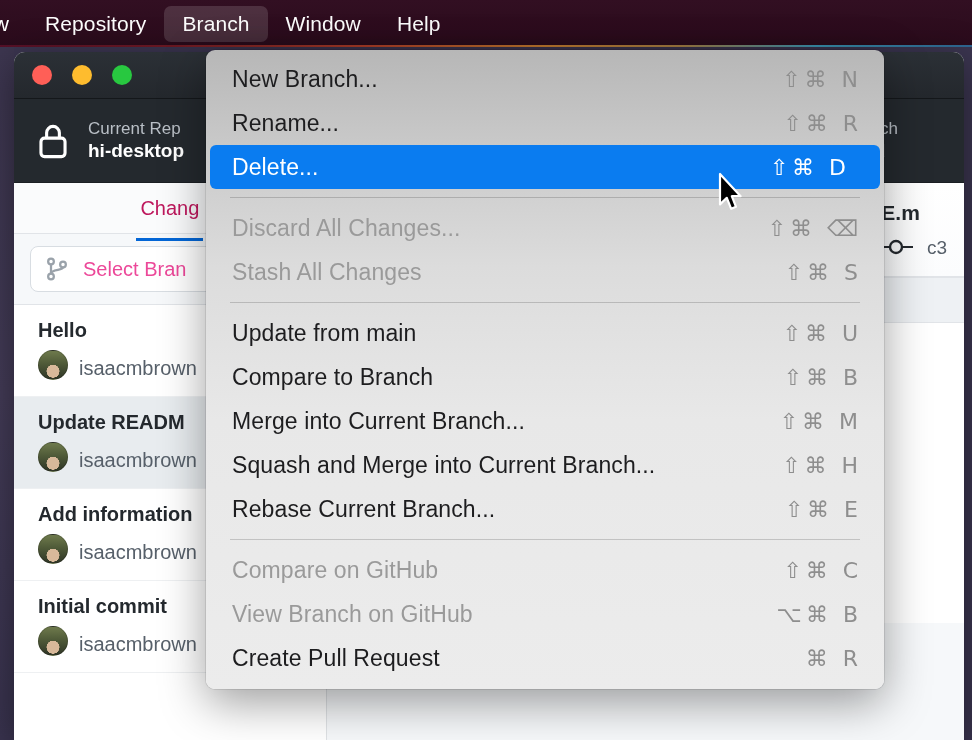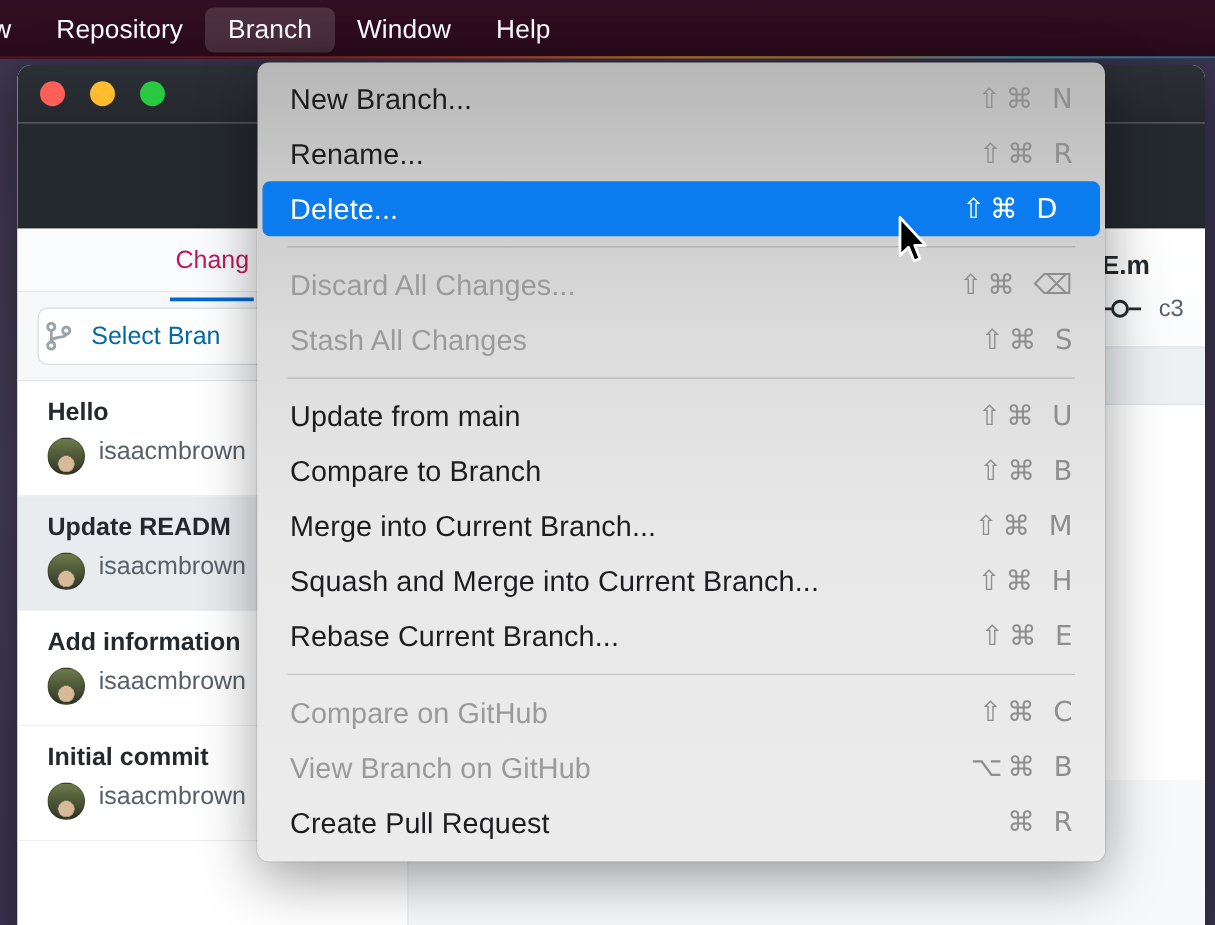--- a/index.html
+++ b/index.html
@@ -175,41 +175,41 @@
     border-bottom: 1px solid #e1e4e8;
   }
   .filter-box {
     height: 44px;
     border: 1px solid #d8dde2;
     border-radius: 8px;
     background: #ffffff;
     display: flex;
     align-items: center;
     gap: 14px;
-    padding: 0 4px;
-    color: #0369a1;
+    padding: 0 14px;
+    color: #ec4899;
     font-size: 20px;
   }
   .commit-list { flex: 1; overflow: hidden; }
   .commit-row {
     padding: 14px 20px 16px 24px;
     border-bottom: 1px solid #eef0f2;
     background: #ffffff;
   }
   .commit-row.selected { background: #e8ecef; }
   .commit-title {
     font-size: 20px;
     font-weight: bold;
     color: #24292e;
     white-space: nowrap;
     margin-bottom: 8px;
   }
   .commit-meta {
     display: flex;
-    align-items: flex-start;
+    align-items: flex-end;
     gap: 11px;
     white-space: nowrap;
   }
   .avatar {
     width: 30px; height: 30px;
     border-radius: 50%;
     background:
       radial-gradient(circle at 50% 72%, #d8b99a 0 26%, transparent 27%),
       linear-gradient(180deg, #6e7a4c 0%, #4f5a38 46%, #2f3526 100%);
     flex: 0 0 auto;
@@ -339,20 +339,32 @@
 
     <div class="titlebar">
       <div class="traffic">
         <div class="light red"></div>
         <div class="light yellow"></div>
         <div class="light green"></div>
       </div>
     </div>
 
     <div class="toolbar">
+      <div class="tb-section tb-repo">
+        <span class="lock-icon">
+          <svg width="34" height="40" viewBox="0 0 24 28">
+            <rect x="3.5" y="12" width="17" height="13" rx="2.5" fill="none" stroke="#ffffff" stroke-width="2.2"></rect>
+            <path d="M7.5 12 V8.2 A4.5 4.5 0 0 1 16.5 8.2 V12" fill="none" stroke="#ffffff" stroke-width="2.2"></path>
+          </svg>
+        </span>
+        <span class="tb-labels">
+          <span class="tb-cap">Current Rep</span>
+          <span class="tb-val">hi-desktop</span>
+        </span>
+      </div>
       <div class="tb-section tb-branch">
         <span class="tb-labels" style="margin-left:470px">
           <span class="tb-cap">anch</span>
           <span class="tb-val">rld</span>
         </span>
       </div>
     </div>
 
     <div class="main">
 

